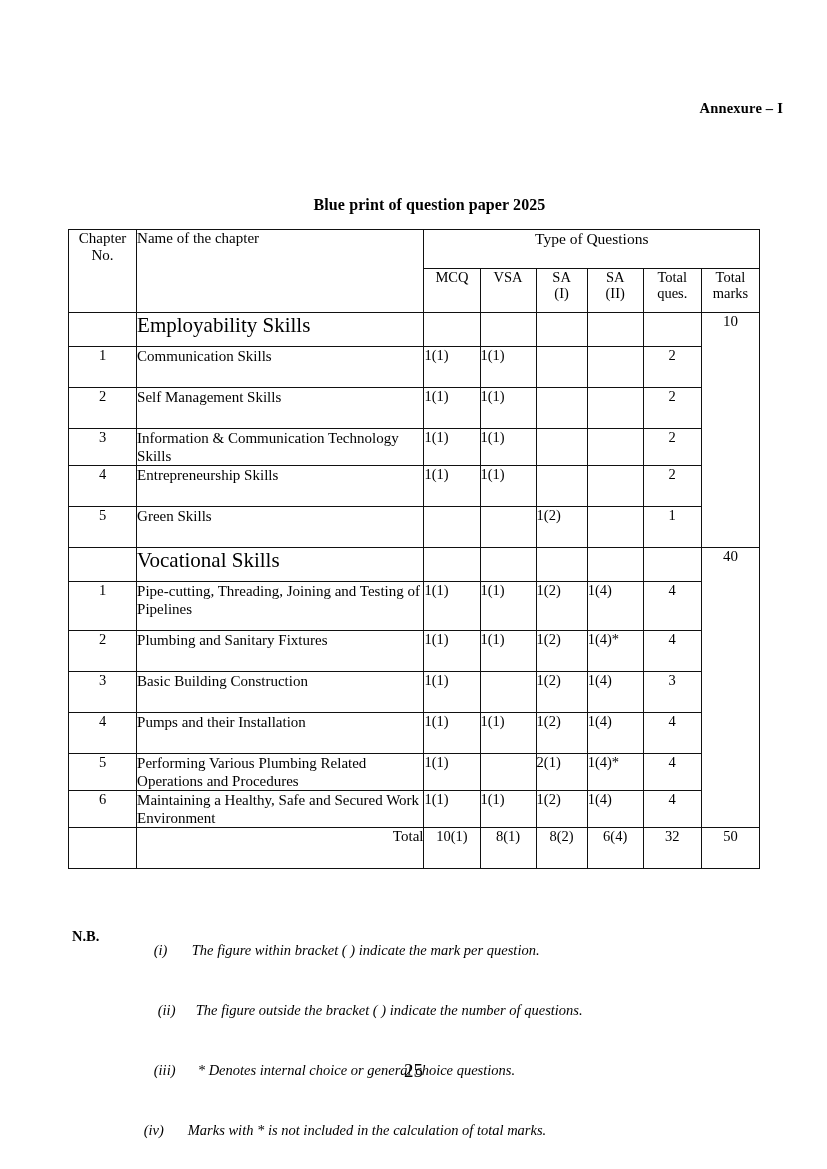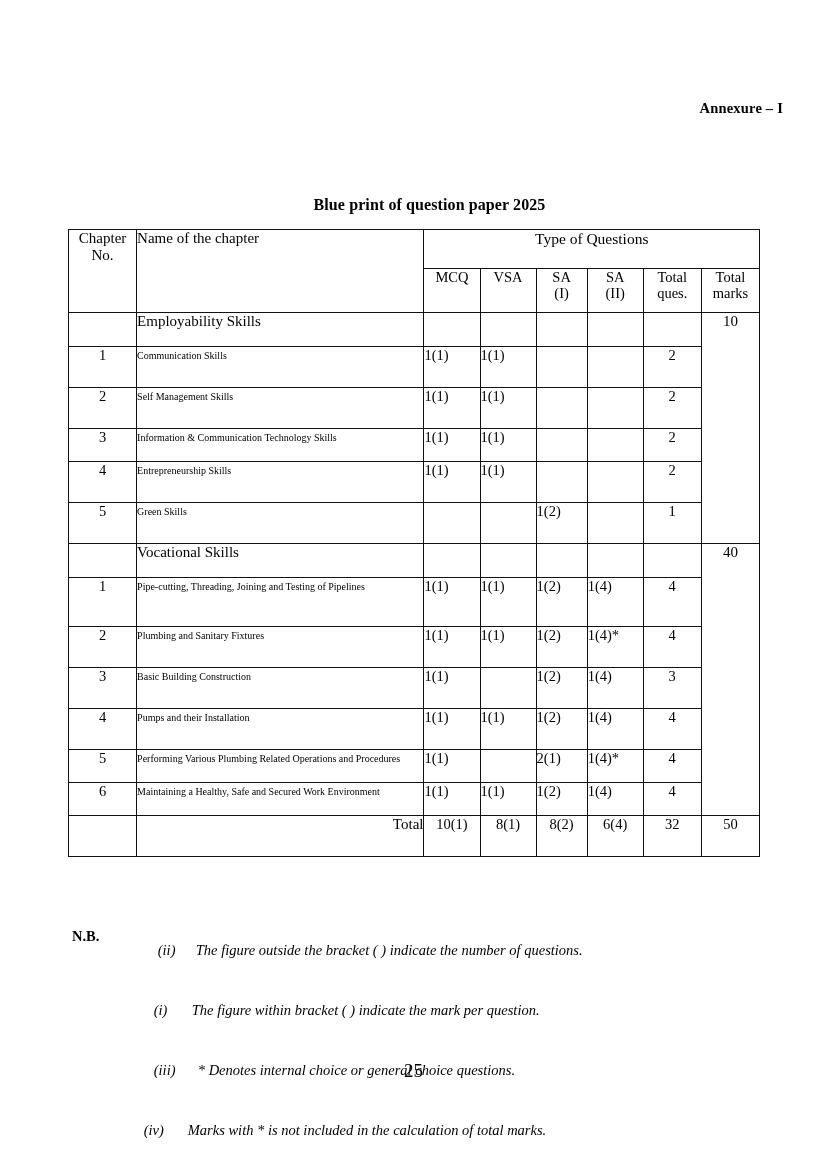--- a/index.html
+++ b/index.html
@@ -112,33 +112,33 @@
     font-weight: bold;
     vertical-align: middle;
     padding-left: 8px;
     font-size: 15px;
   }
 
   .sec-title {
     font-weight: bold;
     padding-left: 8px;
     padding-top: 5px;
-    font-size: 15px;
+    font-size: 21px;
     height: 33px;
   }
   .cell-chap {
     text-align: center;
     padding-top: 5px;
     font-size: 14.5px;
   }
   .cell-name {
     padding-left: 8px;
     padding-top: 5px;
     line-height: 18px;
-    font-size: 10px;
+    font-size: 15px;
   }
   .cell-num {
     padding-top: 5px;
     font-size: 14.5px;
   }
   .cell-tq {
     text-align: center;
     padding-top: 5px;
     font-weight: bold;
     font-size: 14.5px;
@@ -411,25 +411,25 @@
           <td class="cell-total">6(4)</td>
           <td class="cell-total">32</td>
           <td class="cell-total">50</td>
         </tr>
       </tbody>
     </table>
   </div>
 
   <div class="notes">
     <span class="nb-label">N.B.</span>
+    <div class="note-line n1">
+      <span class="note-num">(i)</span><span>The figure within bracket ( ) indicate the mark per question.</span>
+    </div>
     <div class="note-line n2">
       <span class="note-num">(ii)</span><span>The figure outside the bracket ( ) indicate the number of questions.</span>
-    </div>
-    <div class="note-line n1">
-      <span class="note-num">(i)</span><span>The figure within bracket ( ) indicate the mark per question.</span>
     </div>
     <div class="note-line n3">
       <span class="note-num wide">(iii)</span><span>* Denotes internal choice or general choice questions.</span>
     </div>
     <div class="note-line n4">
       <span class="note-num wide">(iv)</span><span>Marks with * is not included in the calculation of total marks.</span>
     </div>
   </div>
 
   <div class="page-number">25</div>

